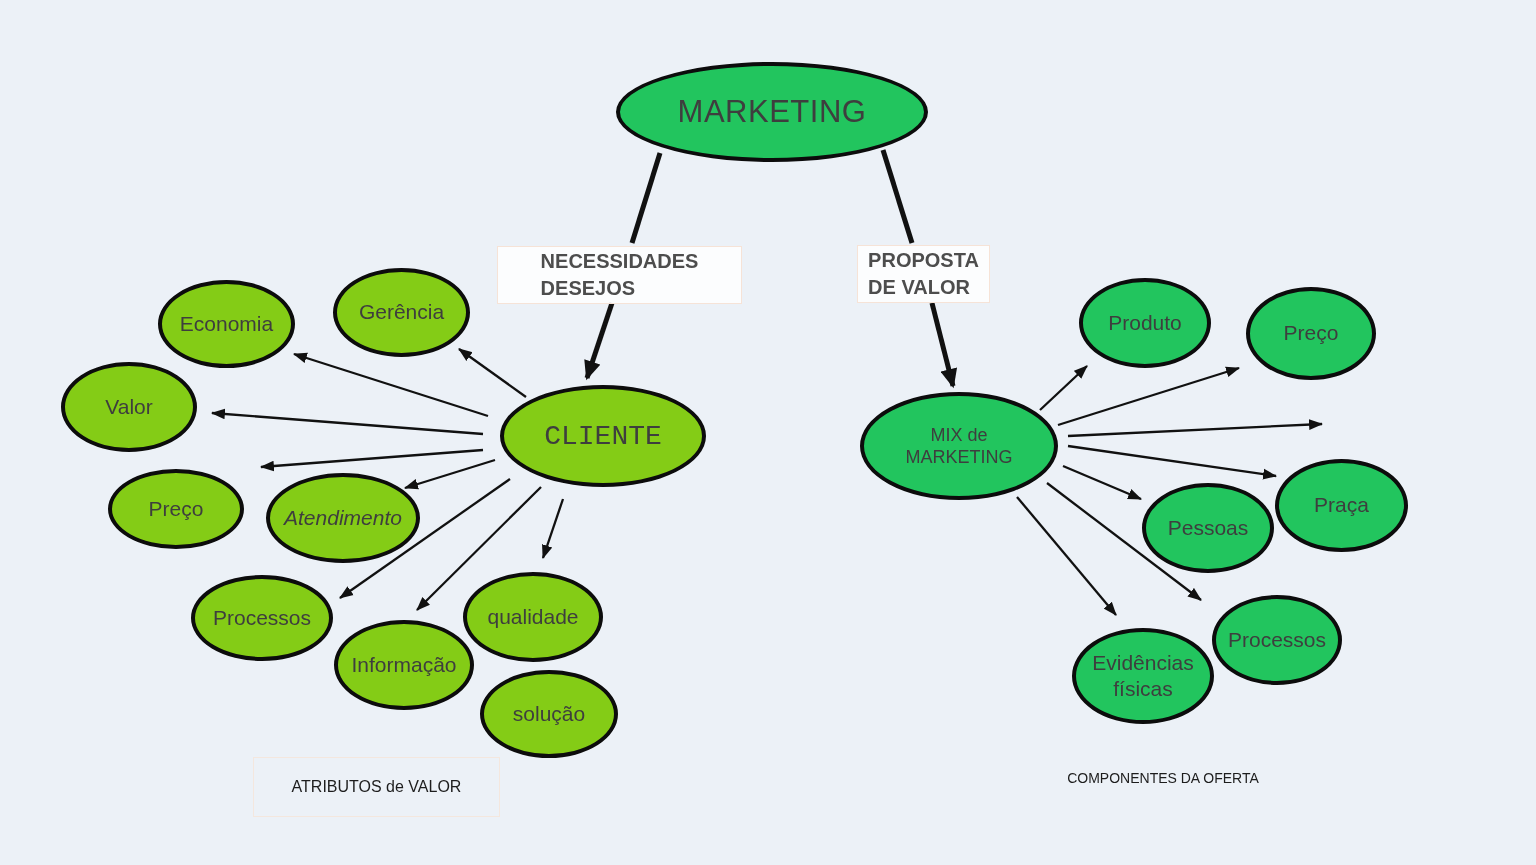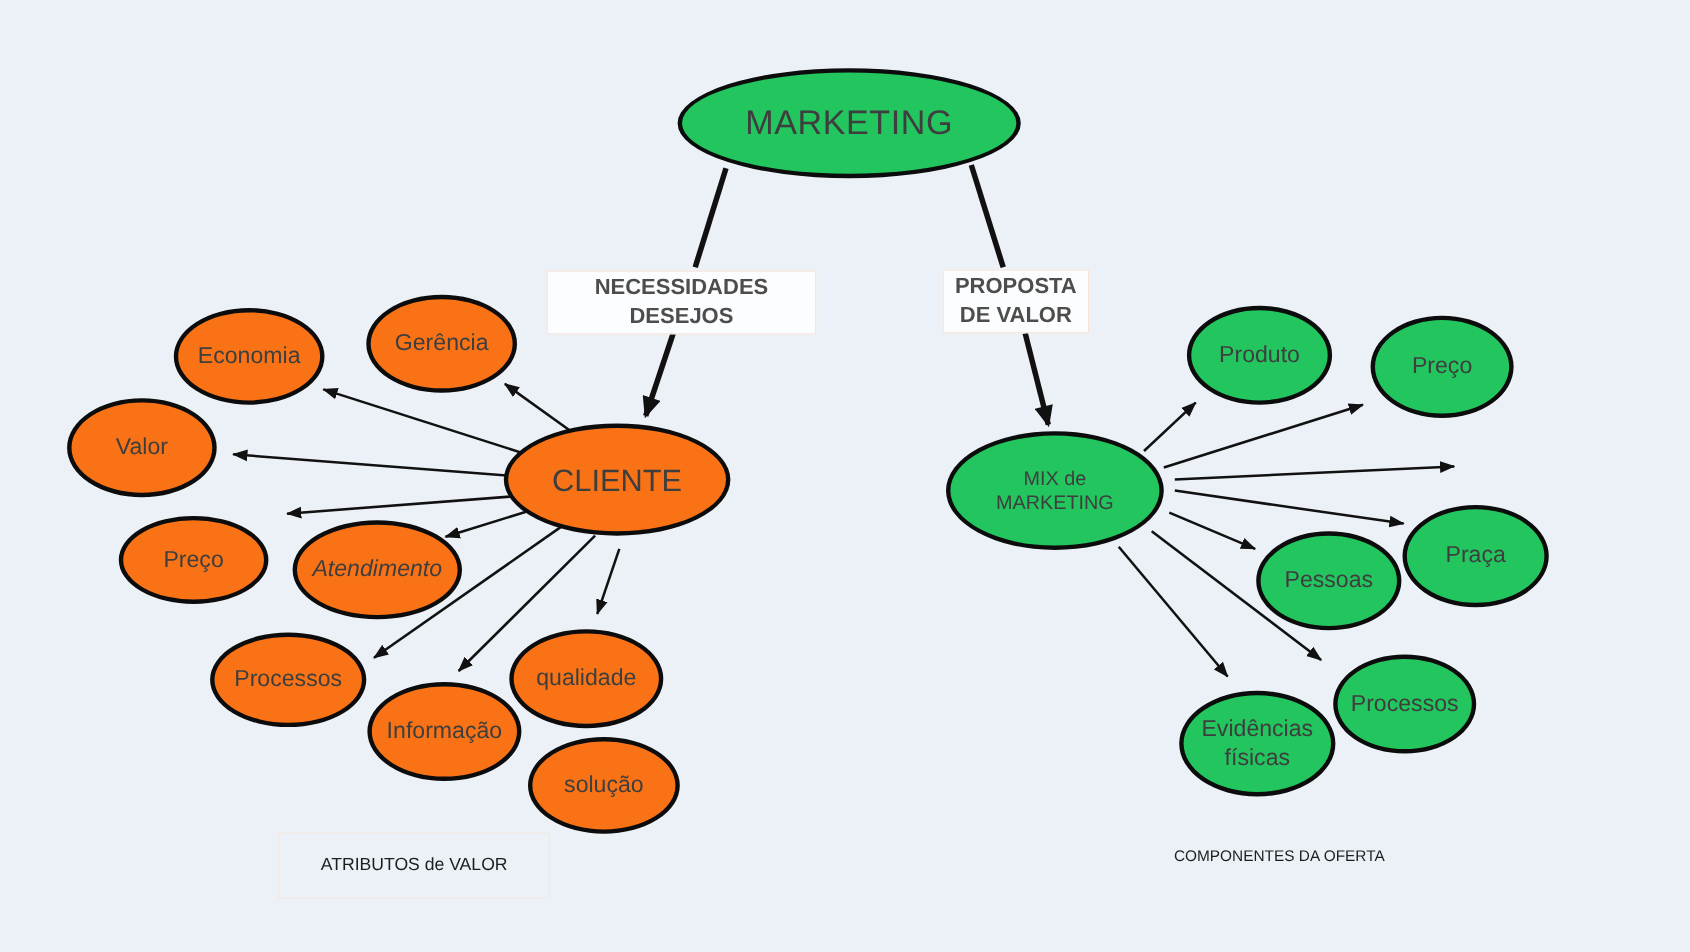--- a/index.html
+++ b/index.html
@@ -10,28 +10,28 @@
   }
   .edges{position:absolute;left:0;top:0;width:1536px;height:865px;}
   .edges line{stroke:#111;}
   .edge-thin{stroke-width:2.3px;}
   .edge-thick{stroke-width:5px;}
   .node{
     position:absolute;box-sizing:border-box;border:4px solid #0c0c0c;border-radius:50%;
     display:flex;align-items:center;justify-content:center;text-align:center;
     color:#3e3e3e;font-size:21px;line-height:1.25;white-space:pre-line;
   }
-  .node--white{background:#f97316;}
+  .node--white{background:#84cc16;}
   .node--yellow{background:#22c55e;}
   .node--root{font-size:31px;letter-spacing:.5px;}
   .node--hub{font-size:28px;}
   .node--hub2{font-size:18px;}
   .edge-label{
     position:absolute;box-sizing:border-box;display:flex;align-items:center;justify-content:center;
-    text-align:center;font-weight:bold;font-size:20px;line-height:27px;color:#4d4d4d;
+    text-align:left;font-weight:bold;font-size:20px;line-height:27px;color:#4d4d4d;
     background:rgba(255,255,255,.82);border:1px solid #f6e3d7;white-space:pre-line;
   }
   .caption{
     position:absolute;box-sizing:border-box;display:flex;align-items:center;justify-content:center;
     text-align:center;color:#1d1d1d;white-space:pre-line;
   }
   .caption--boxed{border:1px solid #f4e7de;font-size:16px;}
   .caption--plain{font-size:14px;justify-content:center;}
 </style>
 </head>
@@ -70,21 +70,21 @@
     <line class="edge-thin" x1="1068" y1="446" x2="1276" y2="476" marker-end="url(#ah-small)"></line>
     <line class="edge-thin" x1="1063" y1="466" x2="1141" y2="499" marker-end="url(#ah-small)"></line>
     <line class="edge-thin" x1="1047" y1="483" x2="1201" y2="600" marker-end="url(#ah-small)"></line>
     <line class="edge-thin" x1="1017" y1="497" x2="1116" y2="615" marker-end="url(#ah-small)"></line>
   </svg>
 
   <div class="node node--yellow node--root" style="left:616px;top:62px;width:312px;height:100px;">
     <span>MARKETING</span>
   </div>
 
-  <div class="node node--white node--hub" style="left:458px;top:385px;width:206px;height:102px;">
+  <div class="node node--white node--hub" style="left:500px;top:385px;width:206px;height:102px;font-family:Liberation Mono, monospace;">
     <span>CLIENTE</span>
   </div>
 
   <div class="node node--yellow node--hub2" style="left:860px;top:392px;width:198px;height:108px;">
     <span>MIX de
 MARKETING</span>
   </div>
 
   <div class="edge-label" style="left:497px;top:246px;width:245px;height:58px;">
     <span>NECESSIDADES

